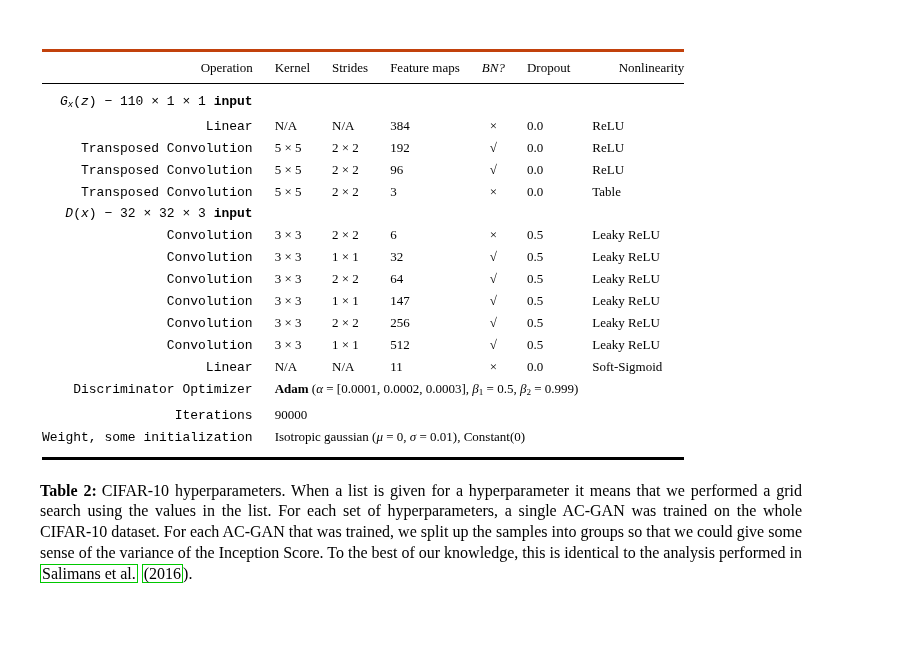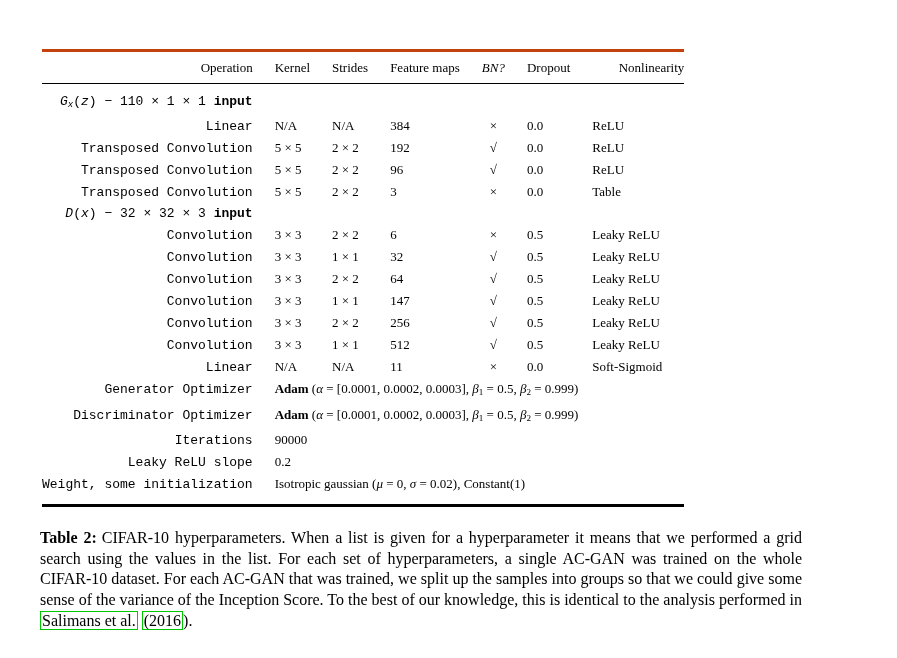--- a/index.html
+++ b/index.html
@@ -182,38 +182,30 @@
         <tr>
           <td class="c-op">Linear</td>
           <td class="c-k">N/A</td>
           <td class="c-s">N/A</td>
           <td class="c-f">11</td>
           <td class="c-bn">×</td>
           <td class="c-d">0.0</td>
           <td class="c-nl">Soft-Sigmoid</td>
         </tr>
         <tr>
-          <td class="c-op">Generator Optimizer</td>
-          <td colspan="6" class="c-span"><span class="bf">Adam </span><span>(</span><span class="it">α</span><span> = [0.0001, 0.0002, 0.0003], </span><span class="it">β</span><span class="sb">1</span><span> = 0.5, </span><span class="it">β</span><span class="sb">2</span><span> = 0.999)</span></td>
-        </tr>
-        <tr>
           <td class="c-op">Discriminator Optimizer</td>
           <td colspan="6" class="c-span"><span class="bf">Adam </span><span>(</span><span class="it">α</span><span> = [0.0001, 0.0002, 0.0003], </span><span class="it">β</span><span class="sb">1</span><span> = 0.5, </span><span class="it">β</span><span class="sb">2</span><span> = 0.999)</span></td>
         </tr>
         <tr>
           <td class="c-op">Iterations</td>
           <td colspan="6" class="c-span">90000</td>
         </tr>
         <tr>
-          <td class="c-op">Leaky ReLU slope</td>
-          <td colspan="6" class="c-span">0.2</td>
-        </tr>
-        <tr>
           <td class="c-op">Weight, some initialization</td>
-          <td colspan="6" class="c-span"><span>Isotropic gaussian (</span><span class="it">μ</span><span> = 0, </span><span class="it">σ</span><span> = 0.02), Constant(1)</span></td>
+          <td colspan="6" class="c-span"><span>Isotropic gaussian (</span><span class="it">μ</span><span> = 0, </span><span class="it">σ</span><span> = 0.01), Constant(0)</span></td>
         </tr>
       </tbody>
   </table>
 
   <p class="caption"><span class="cap-label">Table 2:</span><span class="cap-gap"></span><span>CIFAR-10 hyperparameters. When a list is given for a hyperparameter it means that we performed a grid search using the values in the list. For each set of hyperparameters, a single AC-GAN was trained on the whole CIFAR-10 dataset. For each AC-GAN that was trained, we split up the samples into groups so that we could give some sense of the variance of the Inception Score. To the best of our knowledge, this is identical to the analysis performed in</span>
     <span class="cite" style="border-color: rgb(0, 200, 0);">Salimans et al.</span>
     <span class="cite" style="border-color: rgb(0, 200, 0);">(2016</span><span>).</span></p>
 
 </div>
 

